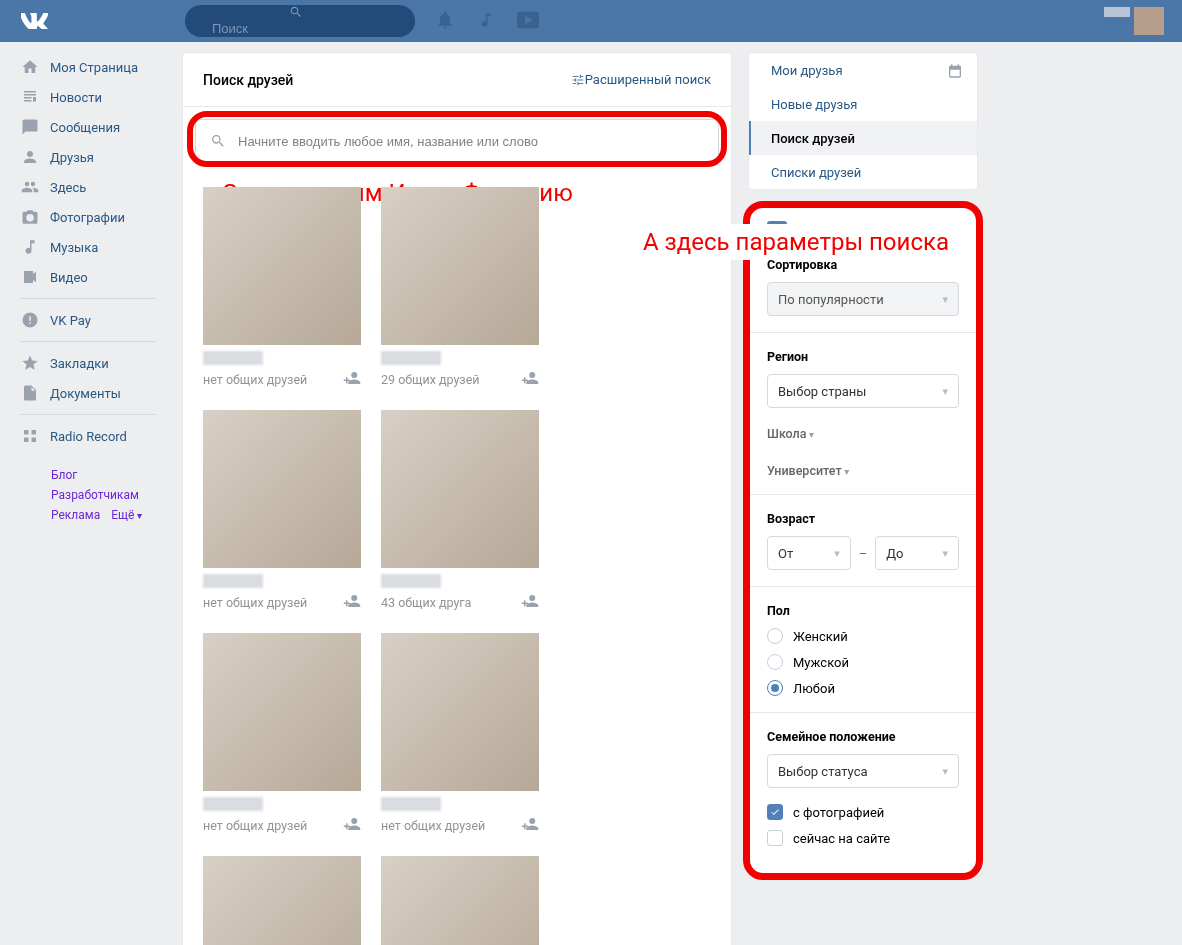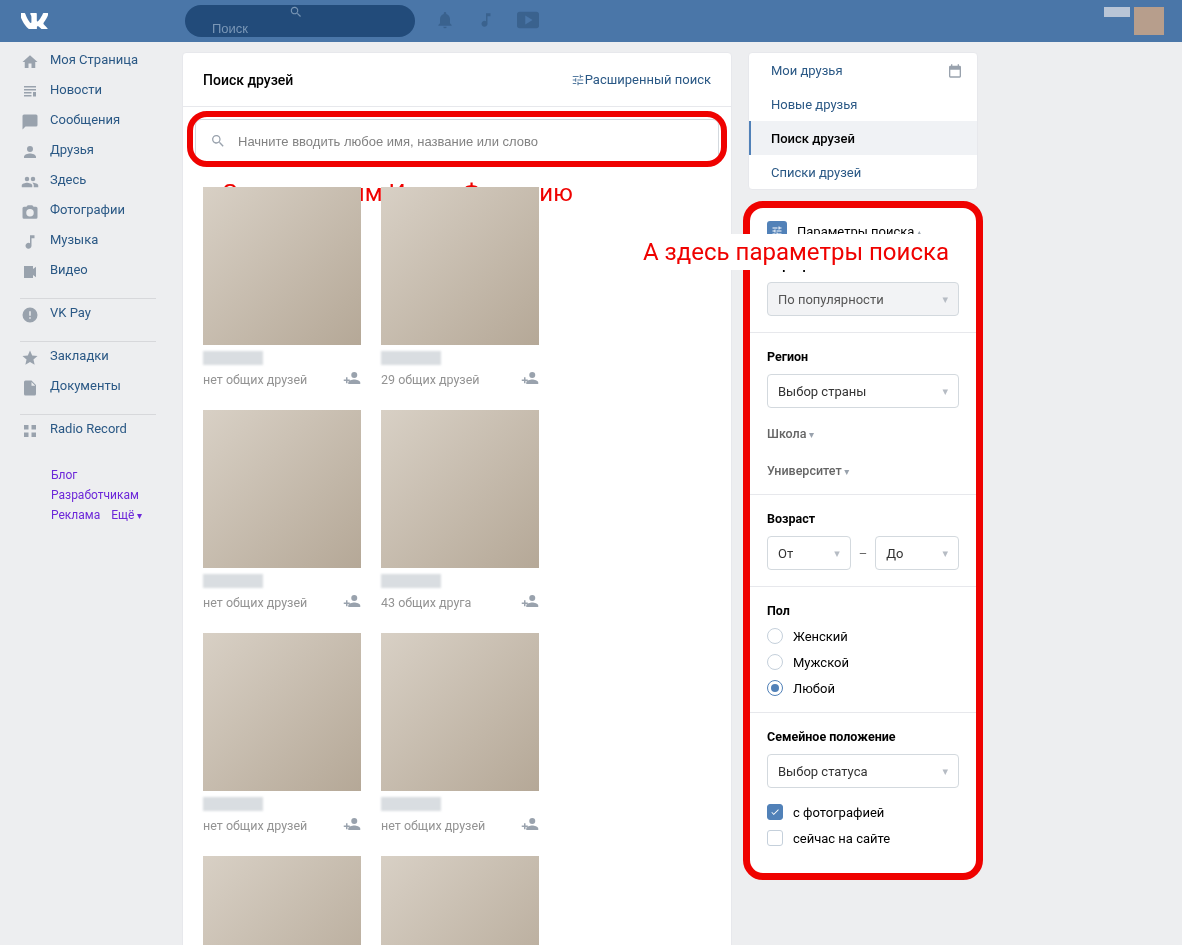--- a/index.html
+++ b/index.html
@@ -15,21 +15,21 @@
 .header .search input::placeholder { color: #7a97b7; }
 .header .icons { display: flex; align-items: center; margin-left: 20px; gap: 22px; }
 .header .icons .hicon svg { fill: #3a628e; }
 .header .avatar { position: absolute; right: 18px; top: 7px; width: 60px; height: 28px; display: flex; }
 .header .avatar .b1 { width: 26px; height: 10px; background: #b9c5d6; }
 .header .avatar .b2 { width: 30px; height: 28px; background: #b79e8c; margin-left: 4px; }
 
 
 .page { display: flex; padding-top: 10px; }
 .leftnav { width: 168px; padding-left: 14px; padding-right: 6px; }
-.leftnav .item { display: flex; align-items: flex-start; height: 30px; padding: 0 6px; color: #2a5885; border-radius: 4px; cursor: pointer; }
+.leftnav .item { display: flex; align-items: center; height: 30px; padding: 0 6px; color: #2a5885; border-radius: 4px; cursor: pointer; }
 .leftnav .item .ico { width: 20px; height: 20px; margin-right: 10px; display: flex; align-items: center; justify-content: center; }
 .leftnav .item .ico svg { fill: #99a2ad; }
 .leftnav .sep { height: 1px; background: #d7d8db; margin: 6px 6px; }
 .leftnav .foot { margin-top: 14px; font-size: 12px; color: #6d28d9; line-height: 20px; padding: 0 6px; margin-left: 31px; }
 .leftnav .foot span { margin-right: 8px; cursor: pointer; }
 .leftnav .foot .more::after { content: " ▾"; font-size: 10px; }
 
 .main { width: 550px; margin-left: 14px; }
 .searchcard { background: #fff; border: 1px solid #e7e8ec; border-radius: 4px; }
 .searchcard .chead { display: flex; align-items: center; justify-content: space-between; height: 54px; padding: 0 20px; border-bottom: 1px solid #e7e8ec; }
@@ -432,15 +432,15 @@
           </div>
         <div class="chk">
             <span class="cbox"></span>
             <span>сейчас на сайте</span>
           </div>
       </div>
       <div class="redbox2" style="left:-6px; top:-6px; right:-6px; bottom:-6px;"></div>
     </div>
   </div>
 
-  <div class="annot1" style="left:635px; top:192px; font-size:24px;">А здесь параметры поиска</div>
+  <div class="annot1" style="left:635px; top:182px; font-size:24px;">А здесь параметры поиска</div>
 
 </div>
 
 </body></html>

